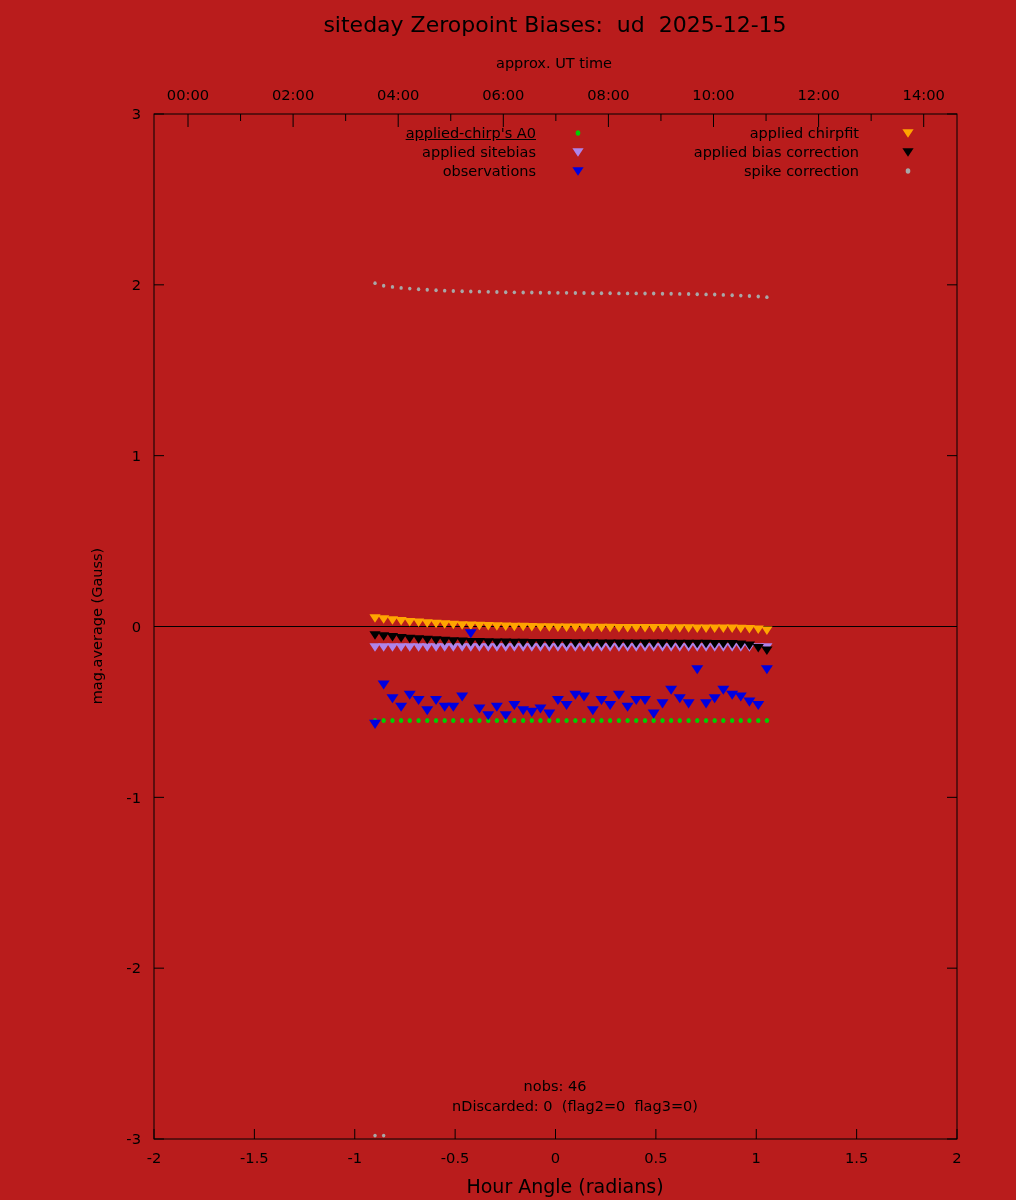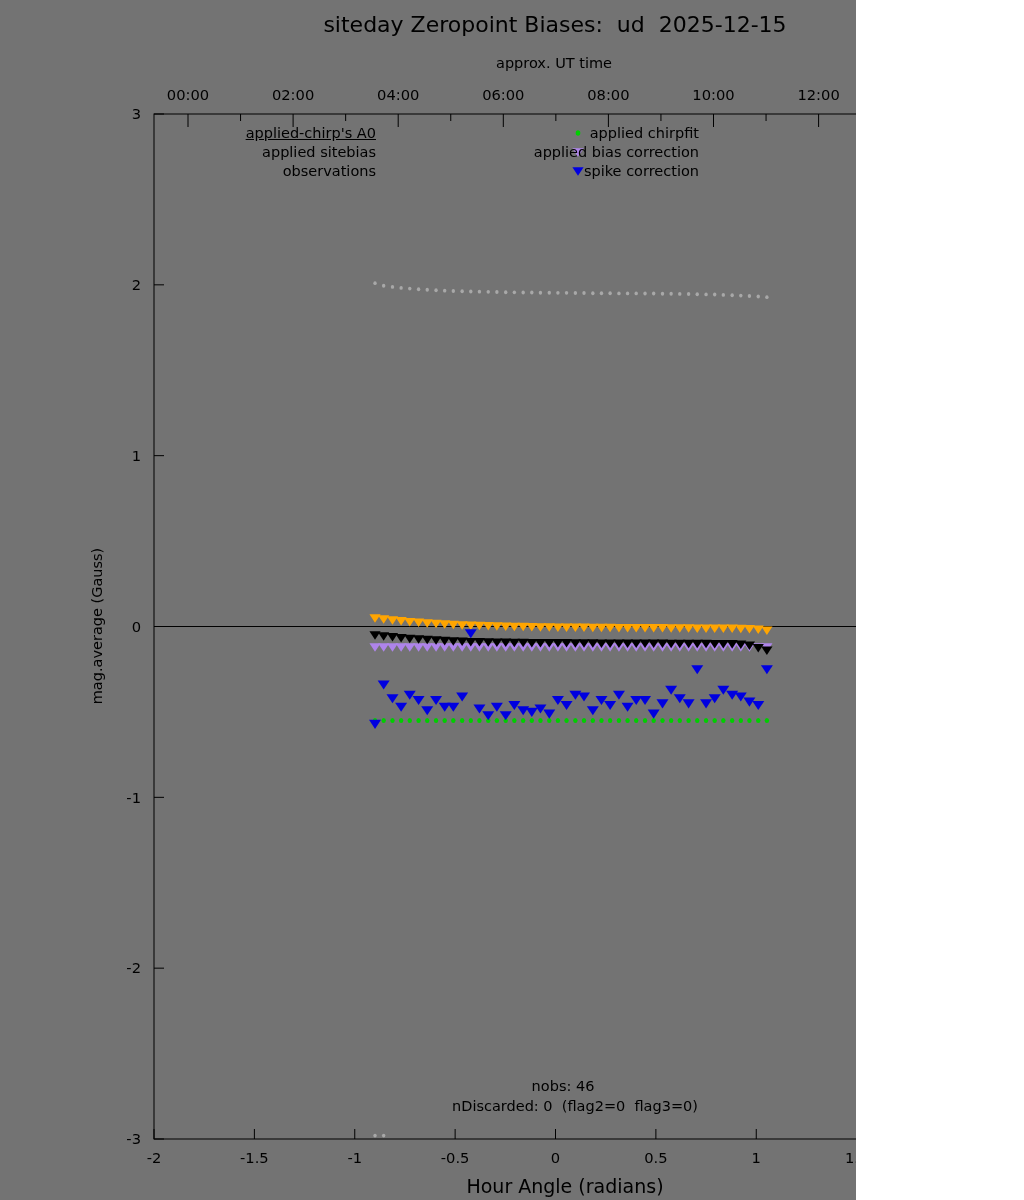--- a/index.html
+++ b/index.html
@@ -1,24 +1,24 @@
 <!DOCTYPE html>
 <html><head>
 <meta charset="utf-8">
 <style>
   html,body{margin:0;padding:0;background:#fff;}
-  .page{position:relative;width:856px;height:1200px;background:#737373;
+  .page{position:relative;width:1016px;height:1200px;background:#b91c1c;
         font-family:"DejaVu Sans",sans-serif;color:#000;overflow:hidden;}
   .abs{position:absolute;}
   .title{top:12px;left:555px;transform:translateX(-50%);font-size:22px;white-space:pre;}
   .subtitle{top:55px;left:554px;transform:translateX(-50%);font-size:14.5px;white-space:pre;}
   .xlabel{top:1175px;left:565px;transform:translateX(-50%);font-size:19px;white-space:nowrap;}
   .ylabel{top:626px;left:97px;transform:translate(-50%,-50%) rotate(-90deg);font-size:14.5px;white-space:nowrap;}
   .note{left:555px;transform:translateX(-50%);font-size:14.5px;white-space:pre;}
-  .note1{top:1078px;margin-left:8px;}
+  .note1{top:1078px;}
   .note2{top:1098px;margin-left:20px;}
   .legend-label{font-size:14.5px;height:18px;line-height:18px;white-space:pre;text-align:right;}
   .legend-marker{width:24px;height:18px;display:block;}
   svg text{font-family:"DejaVu Sans",sans-serif;fill:#000;}
 </style>
 </head>
 <body>
 
 <div class="page">
 

